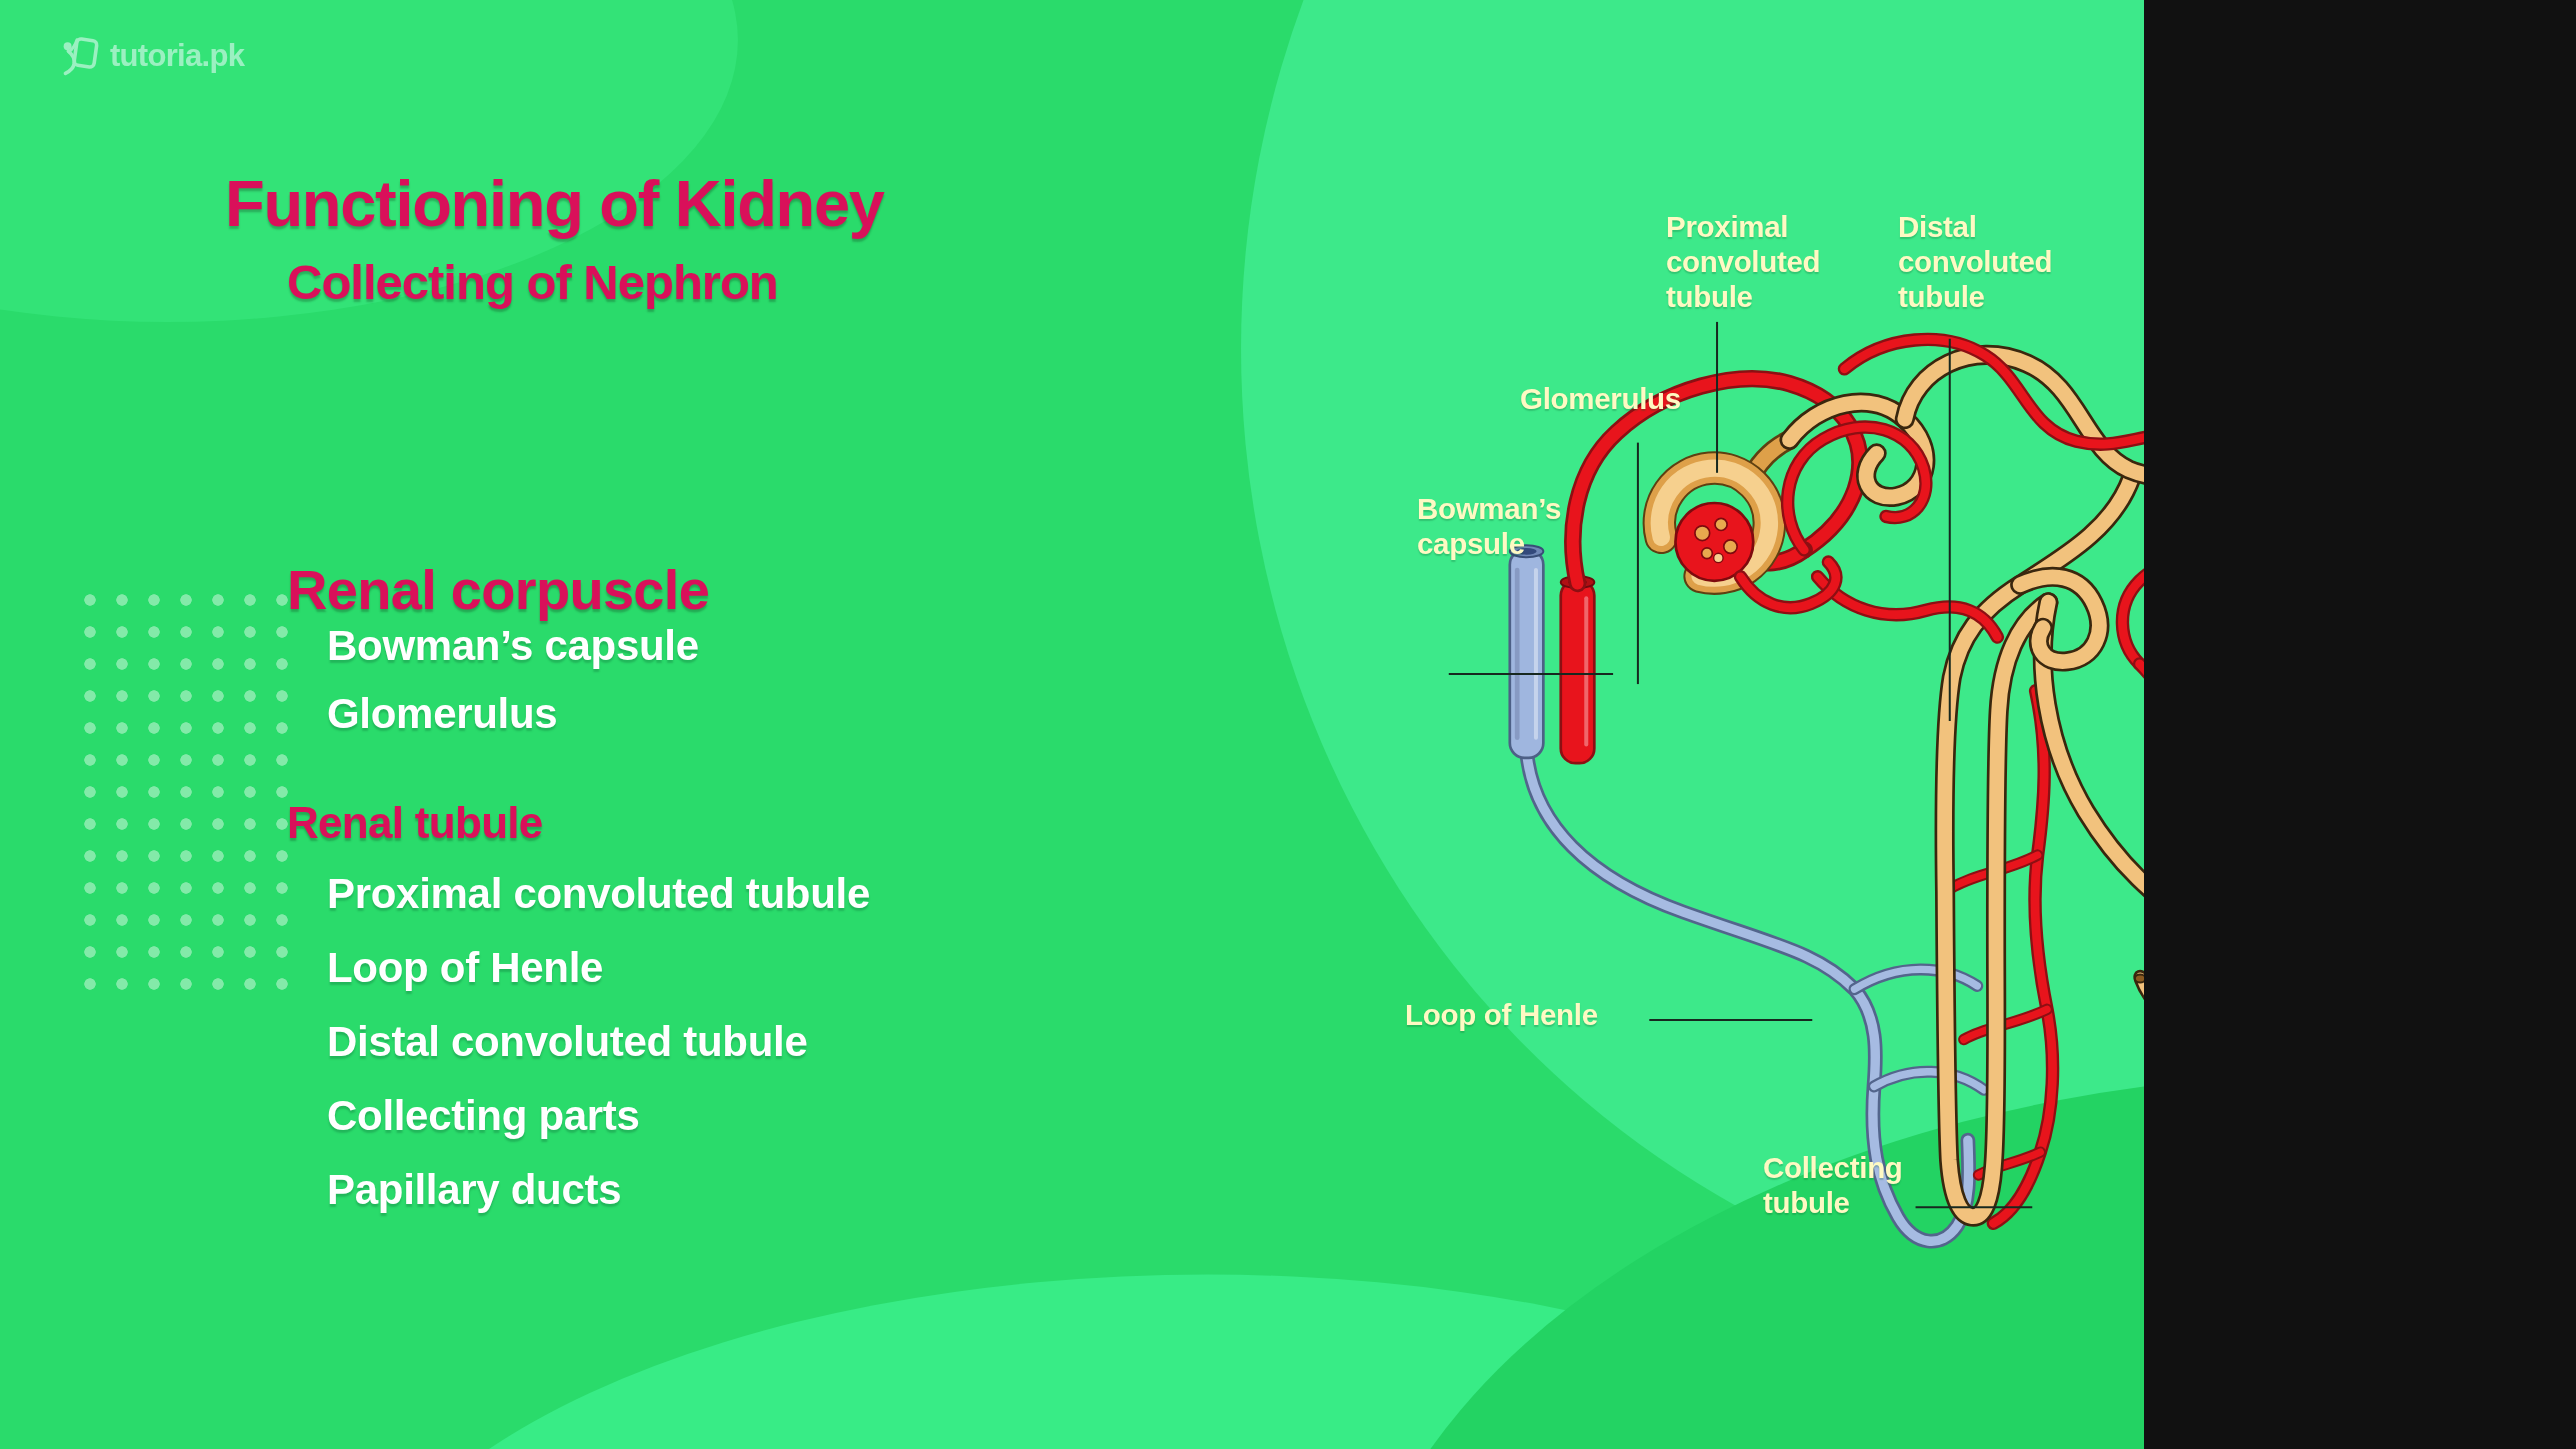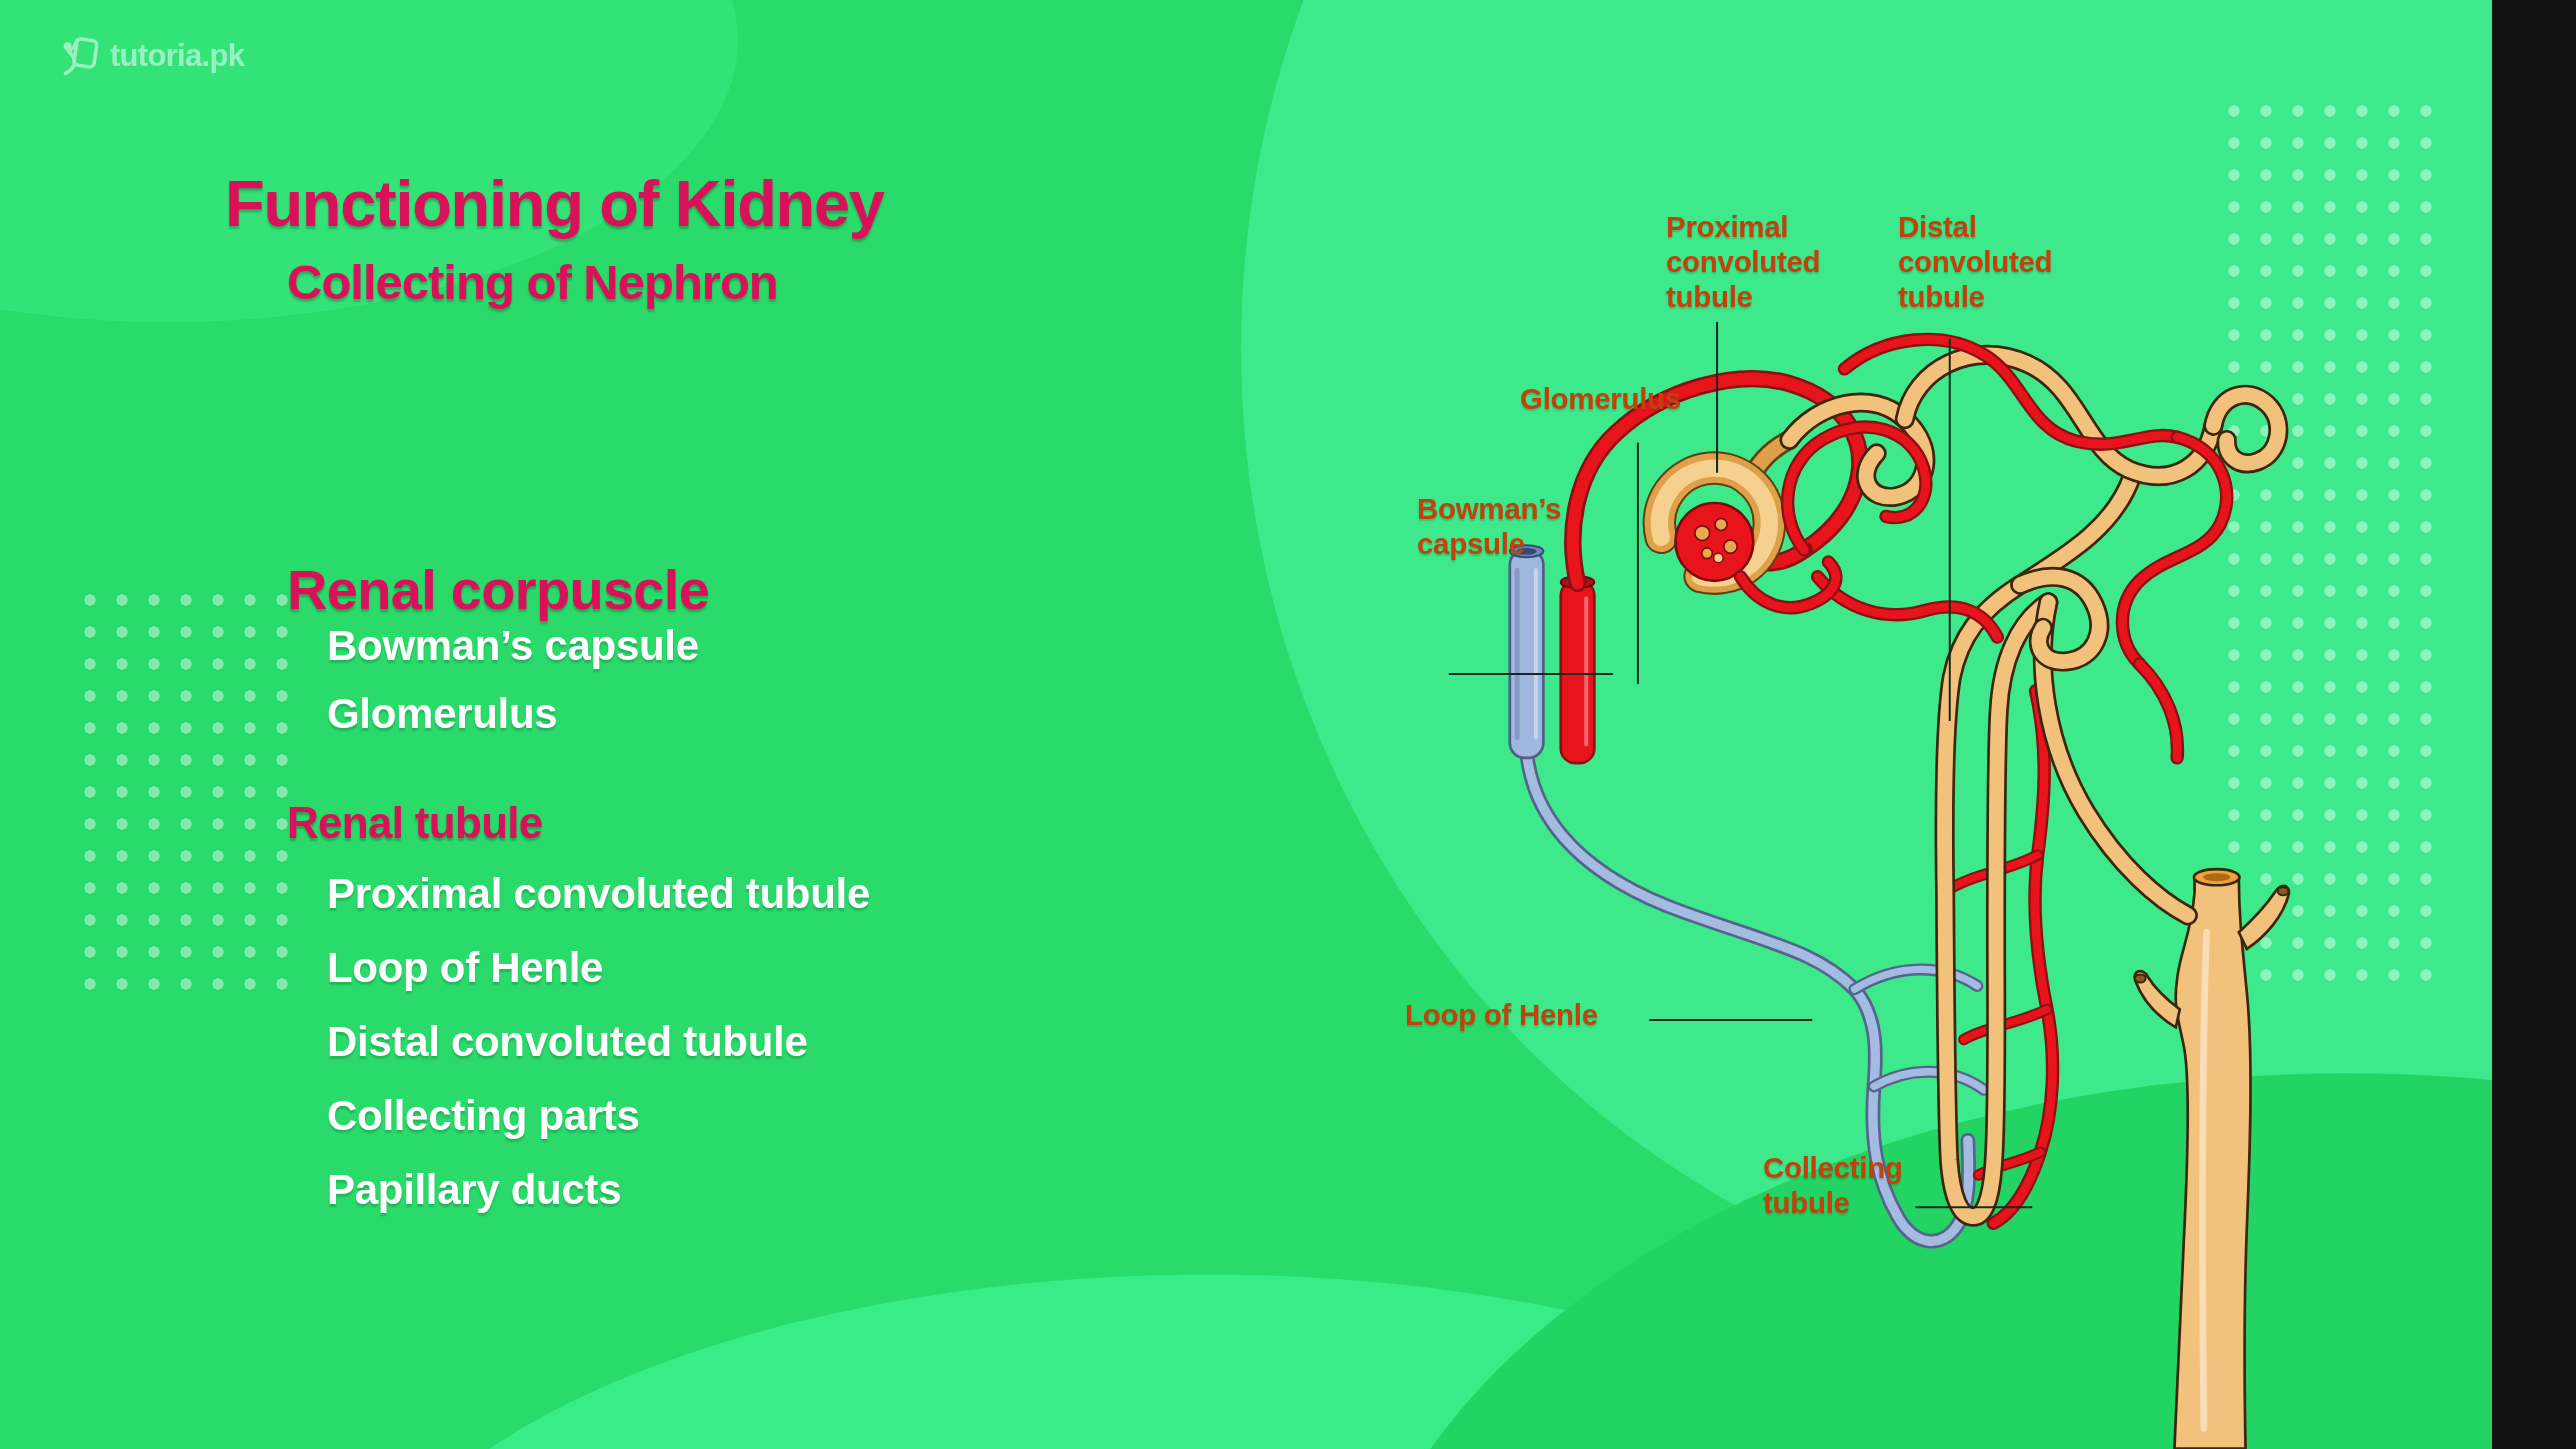--- a/index.html
+++ b/index.html
@@ -1,17 +1,17 @@
 <!DOCTYPE html>
 <html style="font-size:10.7px"><head>
 <meta charset="utf-8">
 <style>
   html,body{margin:0;padding:0;background:#111;}
   .stage{
-    position:relative;width:2492px;height:1449px;overflow:hidden;
+    position:relative;width:2144px;height:1449px;overflow:hidden;
     font-family:"Liberation Sans","DejaVu Sans",sans-serif;
     -webkit-font-smoothing:antialiased;
   }
   .bg{position:absolute;left:0;top:0;width:2576px;height:1449px;}
   
   .dots{position:absolute;
     background-image:radial-gradient(circle, rgba(255,255,255,.42) 0 5.4px, rgba(255,255,255,0) 6px);
     background-size:32px 32px;}
   .dots-left{left:74px;top:584px;width:225px;height:419px;}
   .dots-right{left:2218px;top:95px;width:225px;height:902px;}
@@ -24,21 +24,21 @@
   .white{color:#FFFFFF;text-shadow:0 2.7px 2px rgba(10,90,45,.28);}
   .pre{white-space:pre-line;}
   .title{left:225px;top:166px;font-size:65px;letter-spacing:-1.3px;}
   .subtitle{left:287px;top:254px;font-size:49px;letter-spacing:-1px;}
   .para{left:287px;top:343px;font-size:40px;line-height:66px;letter-spacing:-0.3px;width:1174px;}
   .sec-h1{left:287px;top:557px;font-size:56px;letter-spacing:-0.7px;}
   .list1{left:327px;top:612px;font-size:42px;line-height:68px;letter-spacing:-0.3px;}
   .sec-h2{left:287px;top:798px;font-size:44px;letter-spacing:-0.7px;}
   .list2{left:327px;top:857px;font-size:42px;line-height:74px;letter-spacing:-0.3px;}
   
-  .dlabel{position:absolute;font-weight:700;font-size:29.5px;line-height:35px;color:#c2410c;
+  .dlabel{position:absolute;font-weight:700;font-size:29.5px;line-height:35px;color:#fef9c3;
     text-shadow:0 2px 1.3px rgba(10,90,45,.25);letter-spacing:-0.3px;}
   .lab-proximal{left:1666px;top:209px;}
   .lab-distal{left:1898px;top:209px;}
   .lab-glomerulus{left:1520px;top:381px;}
   .lab-bowman{left:1417px;top:491px;}
   .lab-loop{left:1405px;top:997px;}
   .lab-collecting{left:1763px;top:1142px;margin-top:8px;}
   .nephron{position:absolute;left:1375px;top:288px;width:1006px;height:1161px;}
 </style>
 </head>

